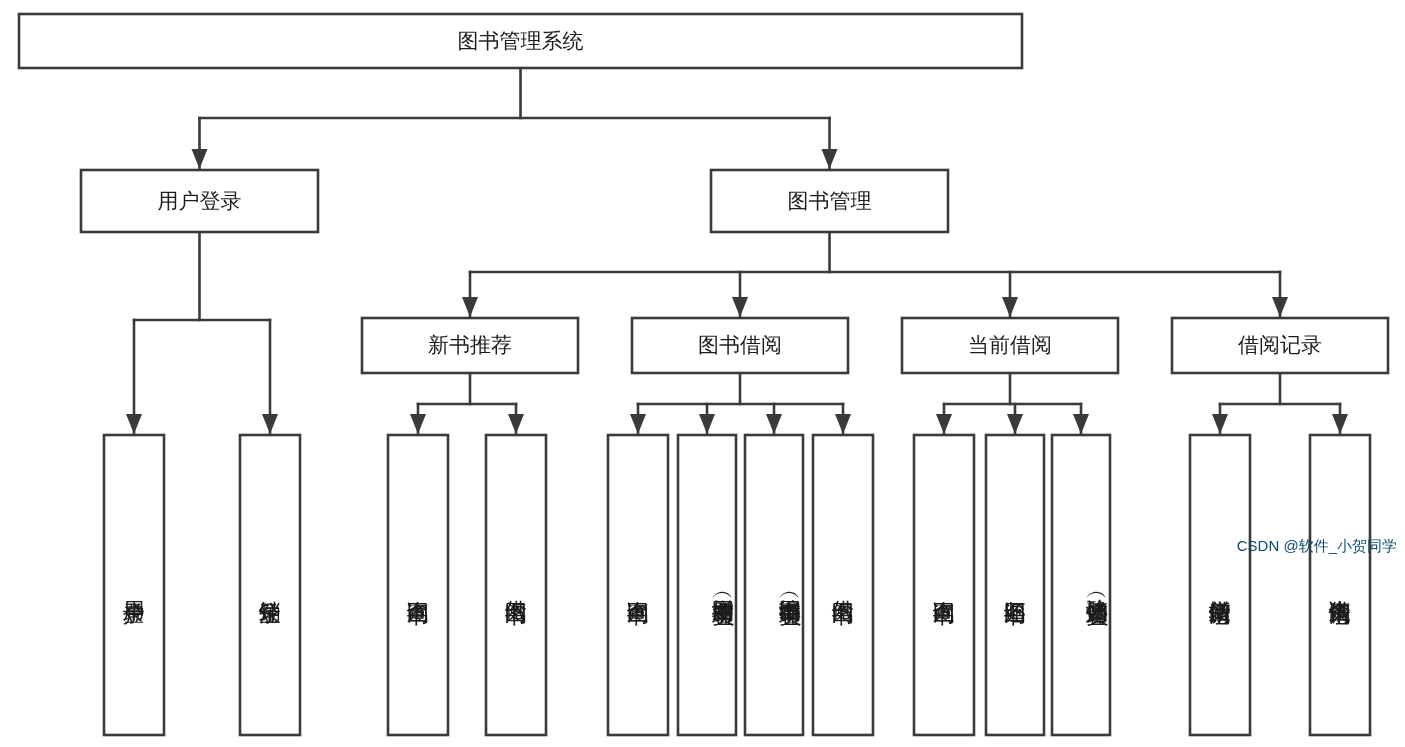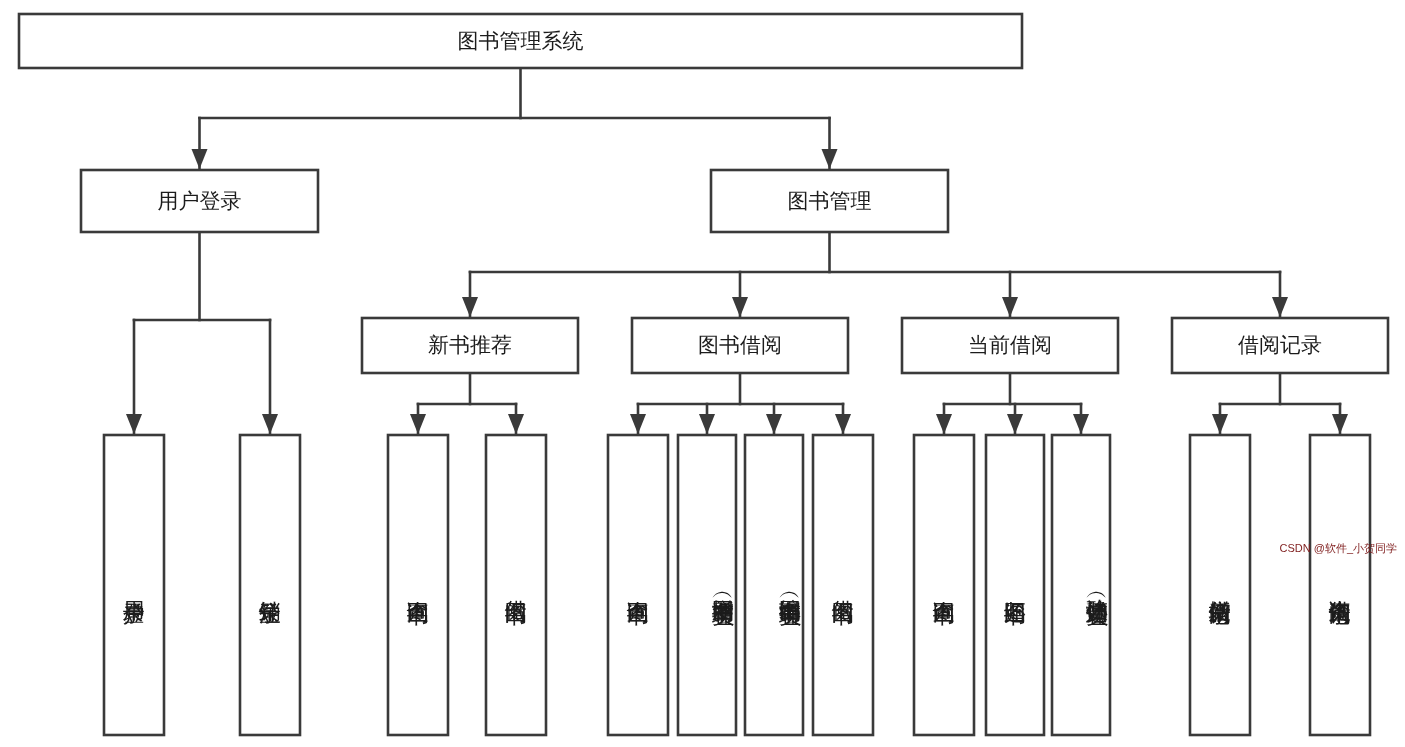--- a/index.html
+++ b/index.html
@@ -15,21 +15,21 @@
   .leaf-fo{overflow:visible;}
   .vtext{writing-mode:vertical-rl;text-orientation:upright;
          font-family:"Liberation Sans","DejaVu Sans",sans-serif;
          font-size:22px;color:#1c1c1c;line-height:1.06;
          letter-spacing:1px;white-space:nowrap;
          display:flex;align-items:flex-start;justify-content:center;
          width:100%;height:100%;}
   .vtext.center{align-items:center;}
   .watermark{position:absolute;right:8px;bottom:4px;
              font-family:"Liberation Sans","DejaVu Sans",sans-serif;
-             font-size:11px;color:#7f1d1d;white-space:nowrap;}
+             font-size:15px;color:#0c4a6e;white-space:nowrap;}
 </style>
 </head>
 <body>
 
 <div id="diagram-root">
   <svg class="diagram" id="diagram-svg" viewBox="0 0 1405 747" xmlns="http://www.w3.org/2000/svg">
       <line x1="520.5" y1="68" x2="520.5" y2="118" class="conn"></line>
       <line x1="199.5" y1="118" x2="829.5" y2="118" class="conn"></line>
       <line x1="199.5" y1="118" x2="199.5" y2="169" class="conn"></line>
       <path d="M 191.5 149 L 207.5 149 L 199.5 169 Z" class="arrowhead"></path>

